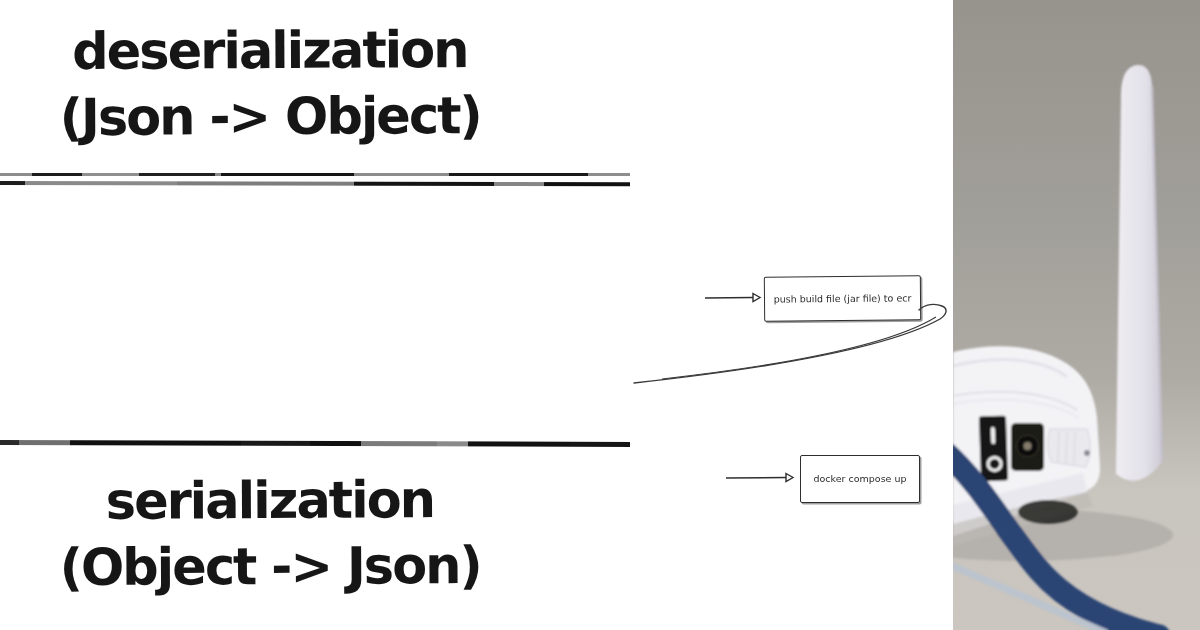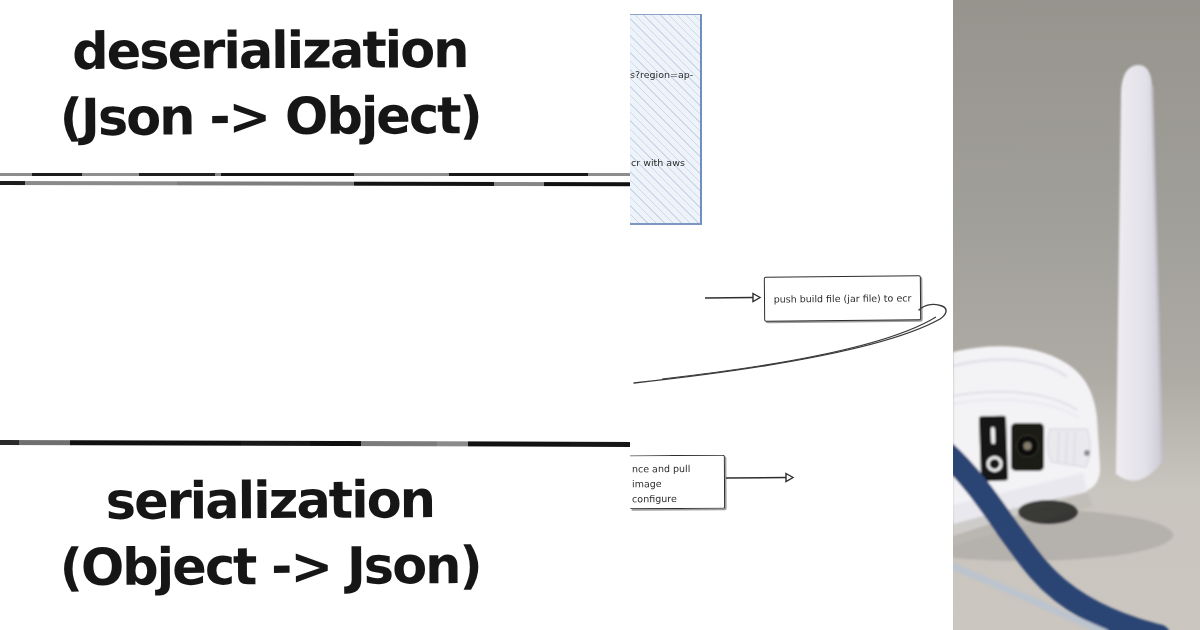--- a/index.html
+++ b/index.html
@@ -67,50 +67,45 @@
     <div class="rule rule-b"></div>
     <div class="rule rule-c"></div>
     <div class="hand-title title-bottom">
       <span class="l1">serialization</span>
       <span class="l2">(Object -&gt; Json)</span>
     </div>
   </div>
 
   <div class="mid-panel">
 
-    <div class="sketch-box aws-box">
-      <span class="t1">s?region=ap-</span>
-      <span class="t2">cr with aws</span>
-    </div>
 
 
     <svg class="flow-arrow arrow-1" width="58" height="16" viewBox="0 0 58 16">
       <path d="M1,8 L49,7.5" stroke="#2e2e2e" stroke-width="1.6" fill="none"></path>
       <path d="M49,3.5 L56,7.5 L49,11.5 Z" fill="#fff" stroke="#2e2e2e" stroke-width="1.4"></path>
     </svg>
 
     <div class="sketch-box push-box">
       <span>push build file (jar file) to ecr</span>
     </div>
 
     <svg class="loop-curve" width="323" height="125" viewBox="630 270 323 125">
       <path d="M634,383 C780,367 890,347 940,319 C946,315 949,309 942,306 C935,303 925,304 919,310" stroke="#3a3a3a" stroke-width="1.4" fill="none" stroke-linecap="round"></path>
       <path d="M662,379 C795,364 892,344 936,317" stroke="#3a3a3a" stroke-width="1.1" fill="none"></path>
     </svg>
 
-    <div class="sketch-box cut-left instance-box">
-      <div>nce and pull image</div>
-      <div>configure</div>
-    </div>
 
     <svg class="flow-arrow arrow-2" width="70" height="16" viewBox="0 0 70 16">
       <path d="M1,8 L61,7.5" stroke="#2e2e2e" stroke-width="1.6" fill="none"></path>
       <path d="M61,3.5 L68,7.5 L61,11.5 Z" fill="#fff" stroke="#2e2e2e" stroke-width="1.4"></path>
     </svg>
 
+    <div class="sketch-box compose-box">
+      <span>docker compose up</span>
+    </div>
   </div>
 
   <div class="photo-panel">
     <svg width="247" height="630" viewBox="0 0 247 630">
       <defs>
         <linearGradient id="bgG" x1="0" y1="0" x2="0" y2="1">
           <stop offset="0" stop-color="#96948d"></stop>
           <stop offset="0.35" stop-color="#a19f99"></stop>
           <stop offset="0.6" stop-color="#aeaba5"></stop>
           <stop offset="0.78" stop-color="#c9c5bf"></stop>

